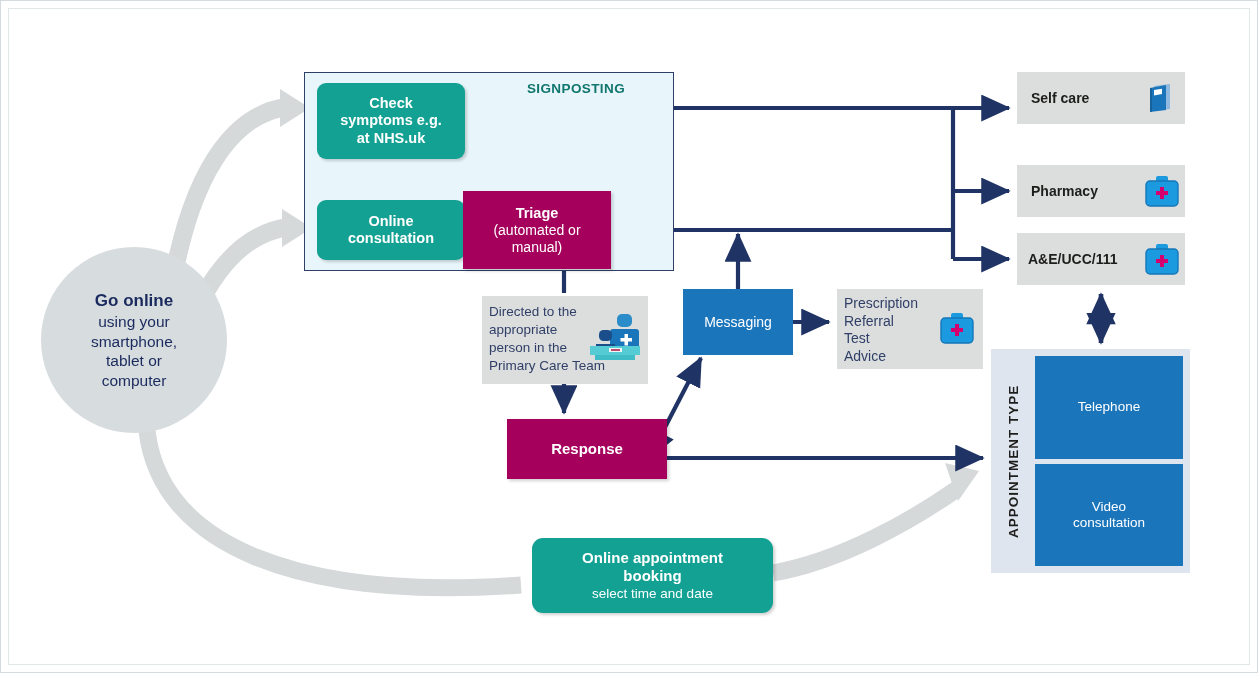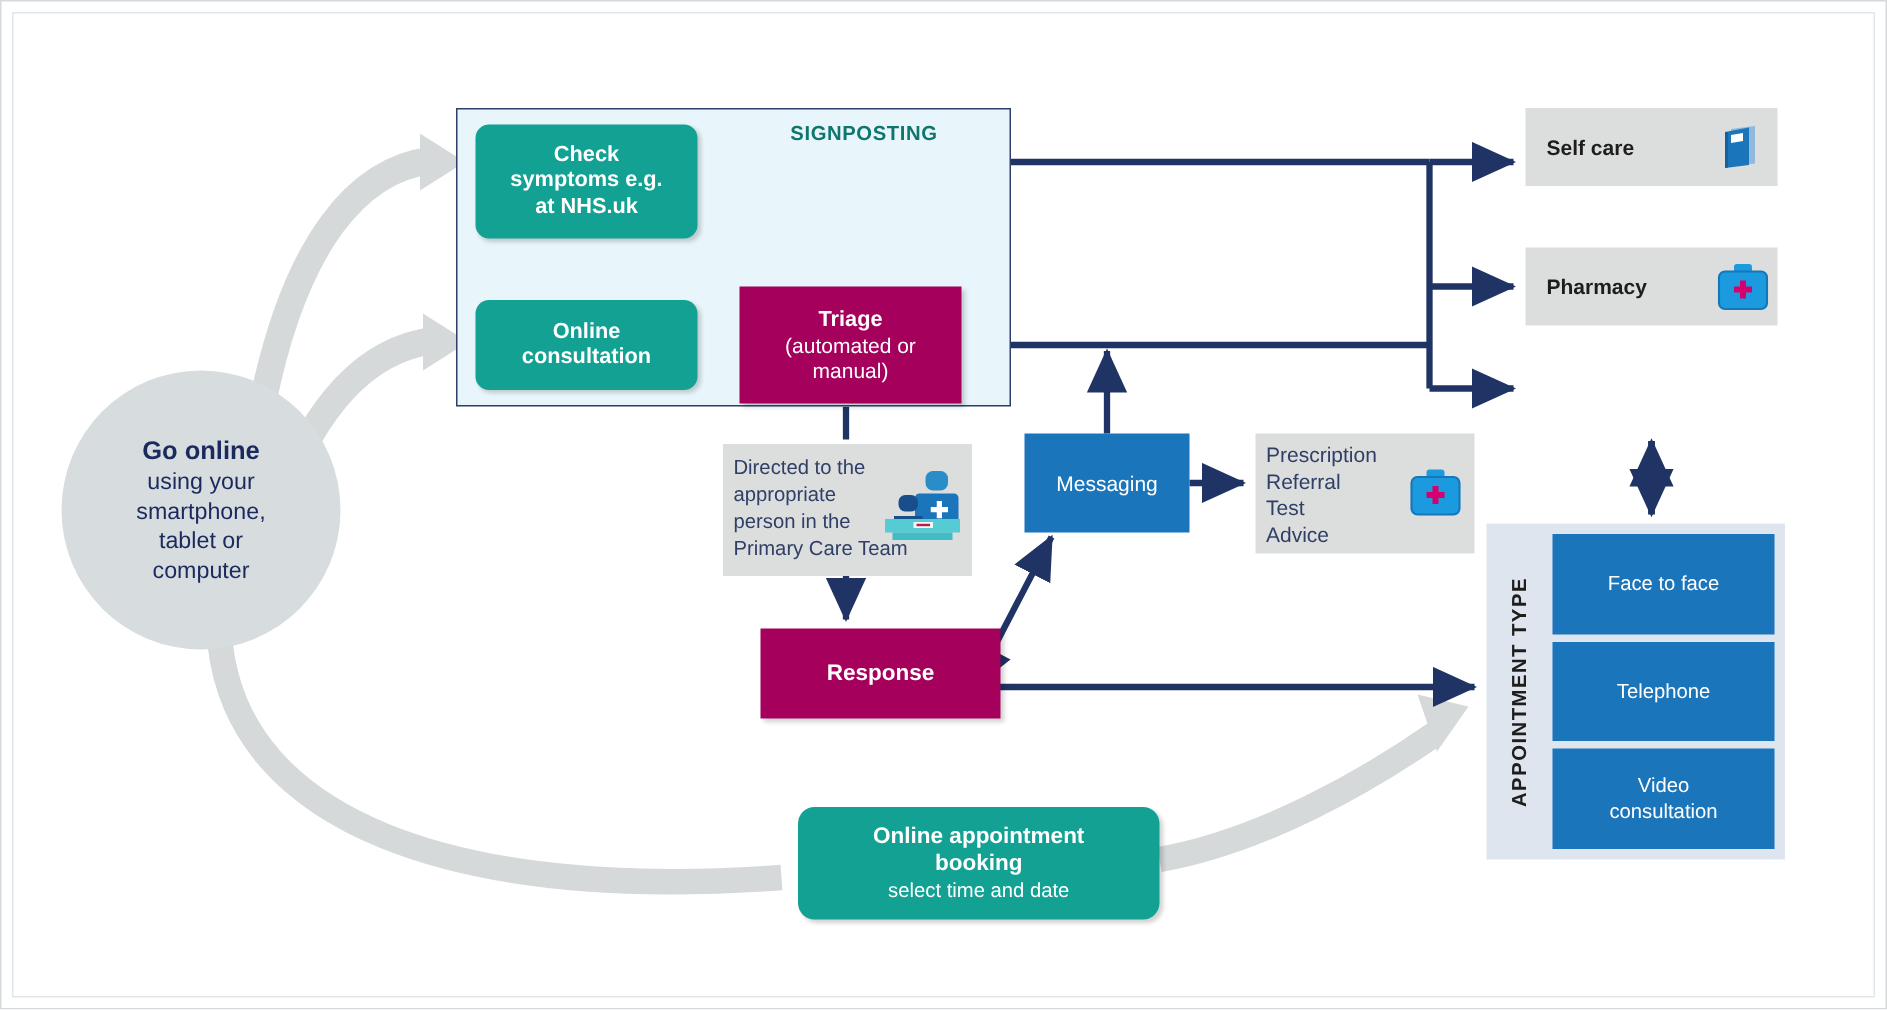--- a/index.html
+++ b/index.html
@@ -50,21 +50,21 @@
   }
   #online-booking .sub{font-weight:normal;font-size:13.5px;margin-top:1px;}
 
   
   .magenta{
     background:#a5015c;color:#ffffff;text-align:center;
     display:flex;align-items:center;justify-content:center;
     font-weight:bold;line-height:1.2;
     box-shadow:2px 2px 3px rgba(0,0,0,.18);
   }
-  #triage{left:492px;top:190px;width:148px;height:78px;font-size:14.5px;flex-direction:column;}
+  #triage{left:462px;top:190px;width:148px;height:78px;font-size:14.5px;flex-direction:column;}
   #triage .sub{font-weight:normal;font-size:14px;}
   #response{left:506px;top:418px;width:160px;height:60px;font-size:15px;}
 
   
   .blue{
     background:#1b75bb;color:#ffffff;text-align:right;
     display:flex;align-items:center;justify-content:center;
     line-height:1.2;font-size:14px;
   }
   #messaging{left:682px;top:288px;width:110px;height:66px;}
@@ -298,27 +298,35 @@
     <span class="ico">
       <svg width="34" height="34" viewBox="0 0 34 34">
         <path d="M9,5 L25,3 L25,28 L9,30 z" fill="#8fb9de"></path>
         <path d="M5,7 L21,4 L21,29 L5,31 z" fill="#1b75bb"></path>
         <path d="M9,9 L17,7.7 L17,13 L9,14.4 z" fill="#ffffff"></path>
         <path d="M5,7 L5,31 L7,30.6 L7,7.4 z" fill="#15619c"></path>
       </svg>
     </span>
   </div>
 
+  <div class="node dest" id="dest-ae">
+    <span class="lbl">A&amp;E/UCC/111</span>
+    <span class="ico">
+      <svg width="36" height="34" viewBox="0 0 36 34">
+        <rect x="12" y="2" width="12" height="6" rx="2" fill="#1b9ae0"></rect>
+        <rect x="2" y="7" width="32" height="25" rx="4" fill="#1b9ae0"></rect>
+        <rect x="2" y="7" width="32" height="25" rx="4" fill="none" stroke="#1577b8" stroke-width="1.4"></rect>
+        <path d="M16,13 h4 v4 h4 v4 h-4 v4 h-4 v-4 h-4 v-4 h4 z" fill="#d5006d"></path>
+      </svg>
+    </span>
+  </div>
 
   <div class="node" id="apt-panel">
     <div id="apt-title">APPOINTMENT  TYPE</div>
     <div id="apt-list">
-      <div class="apt">
-        <span>Face to face</span>
-      </div>
       <div class="apt">
         <span>Telephone</span>
       </div>
       <div class="apt">
         <div>
           <div>Video</div>
           <div>consultation</div>
         </div>
       </div>
     </div>

